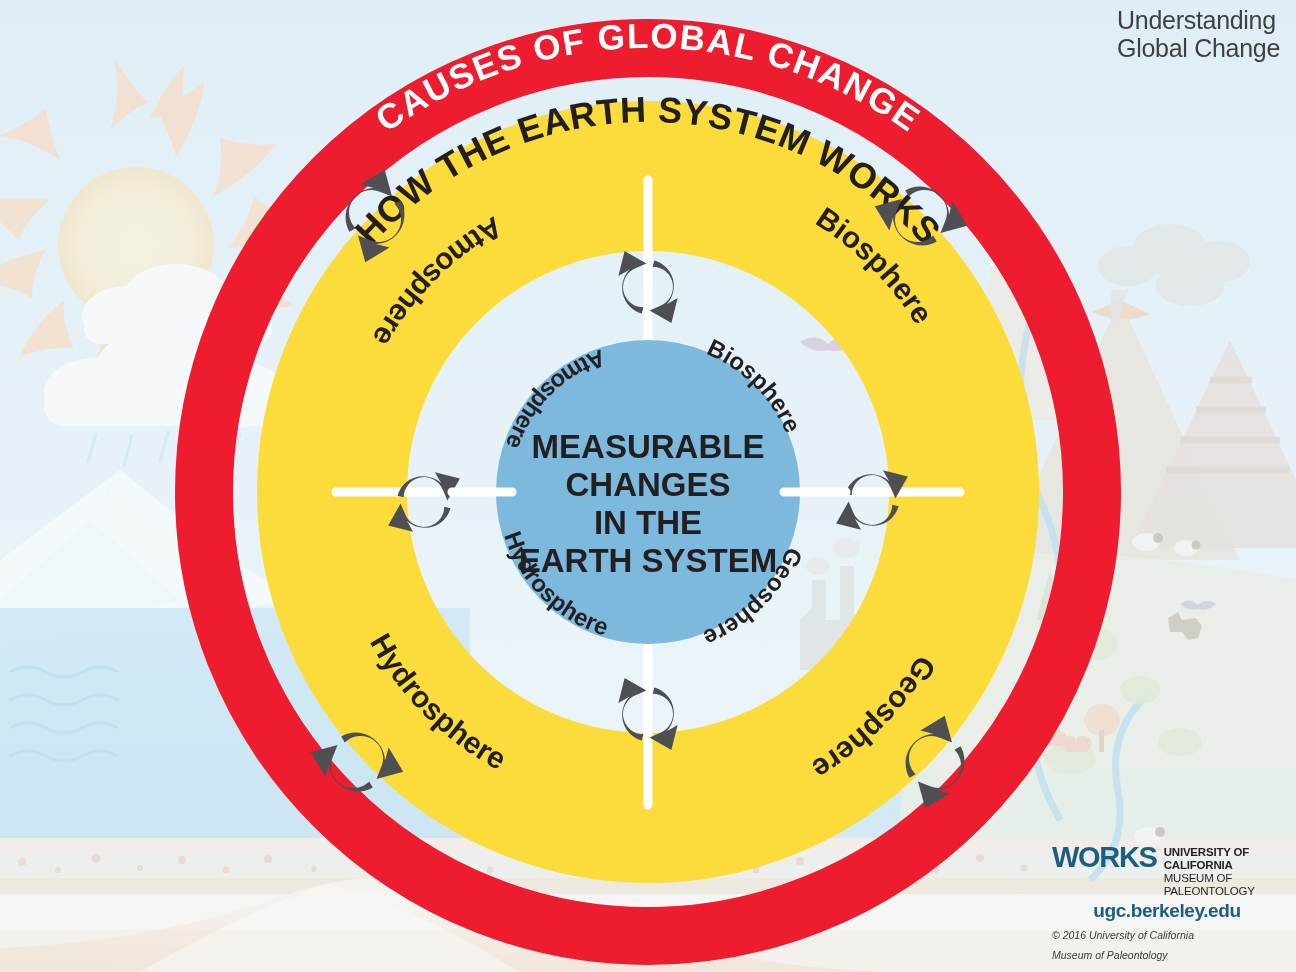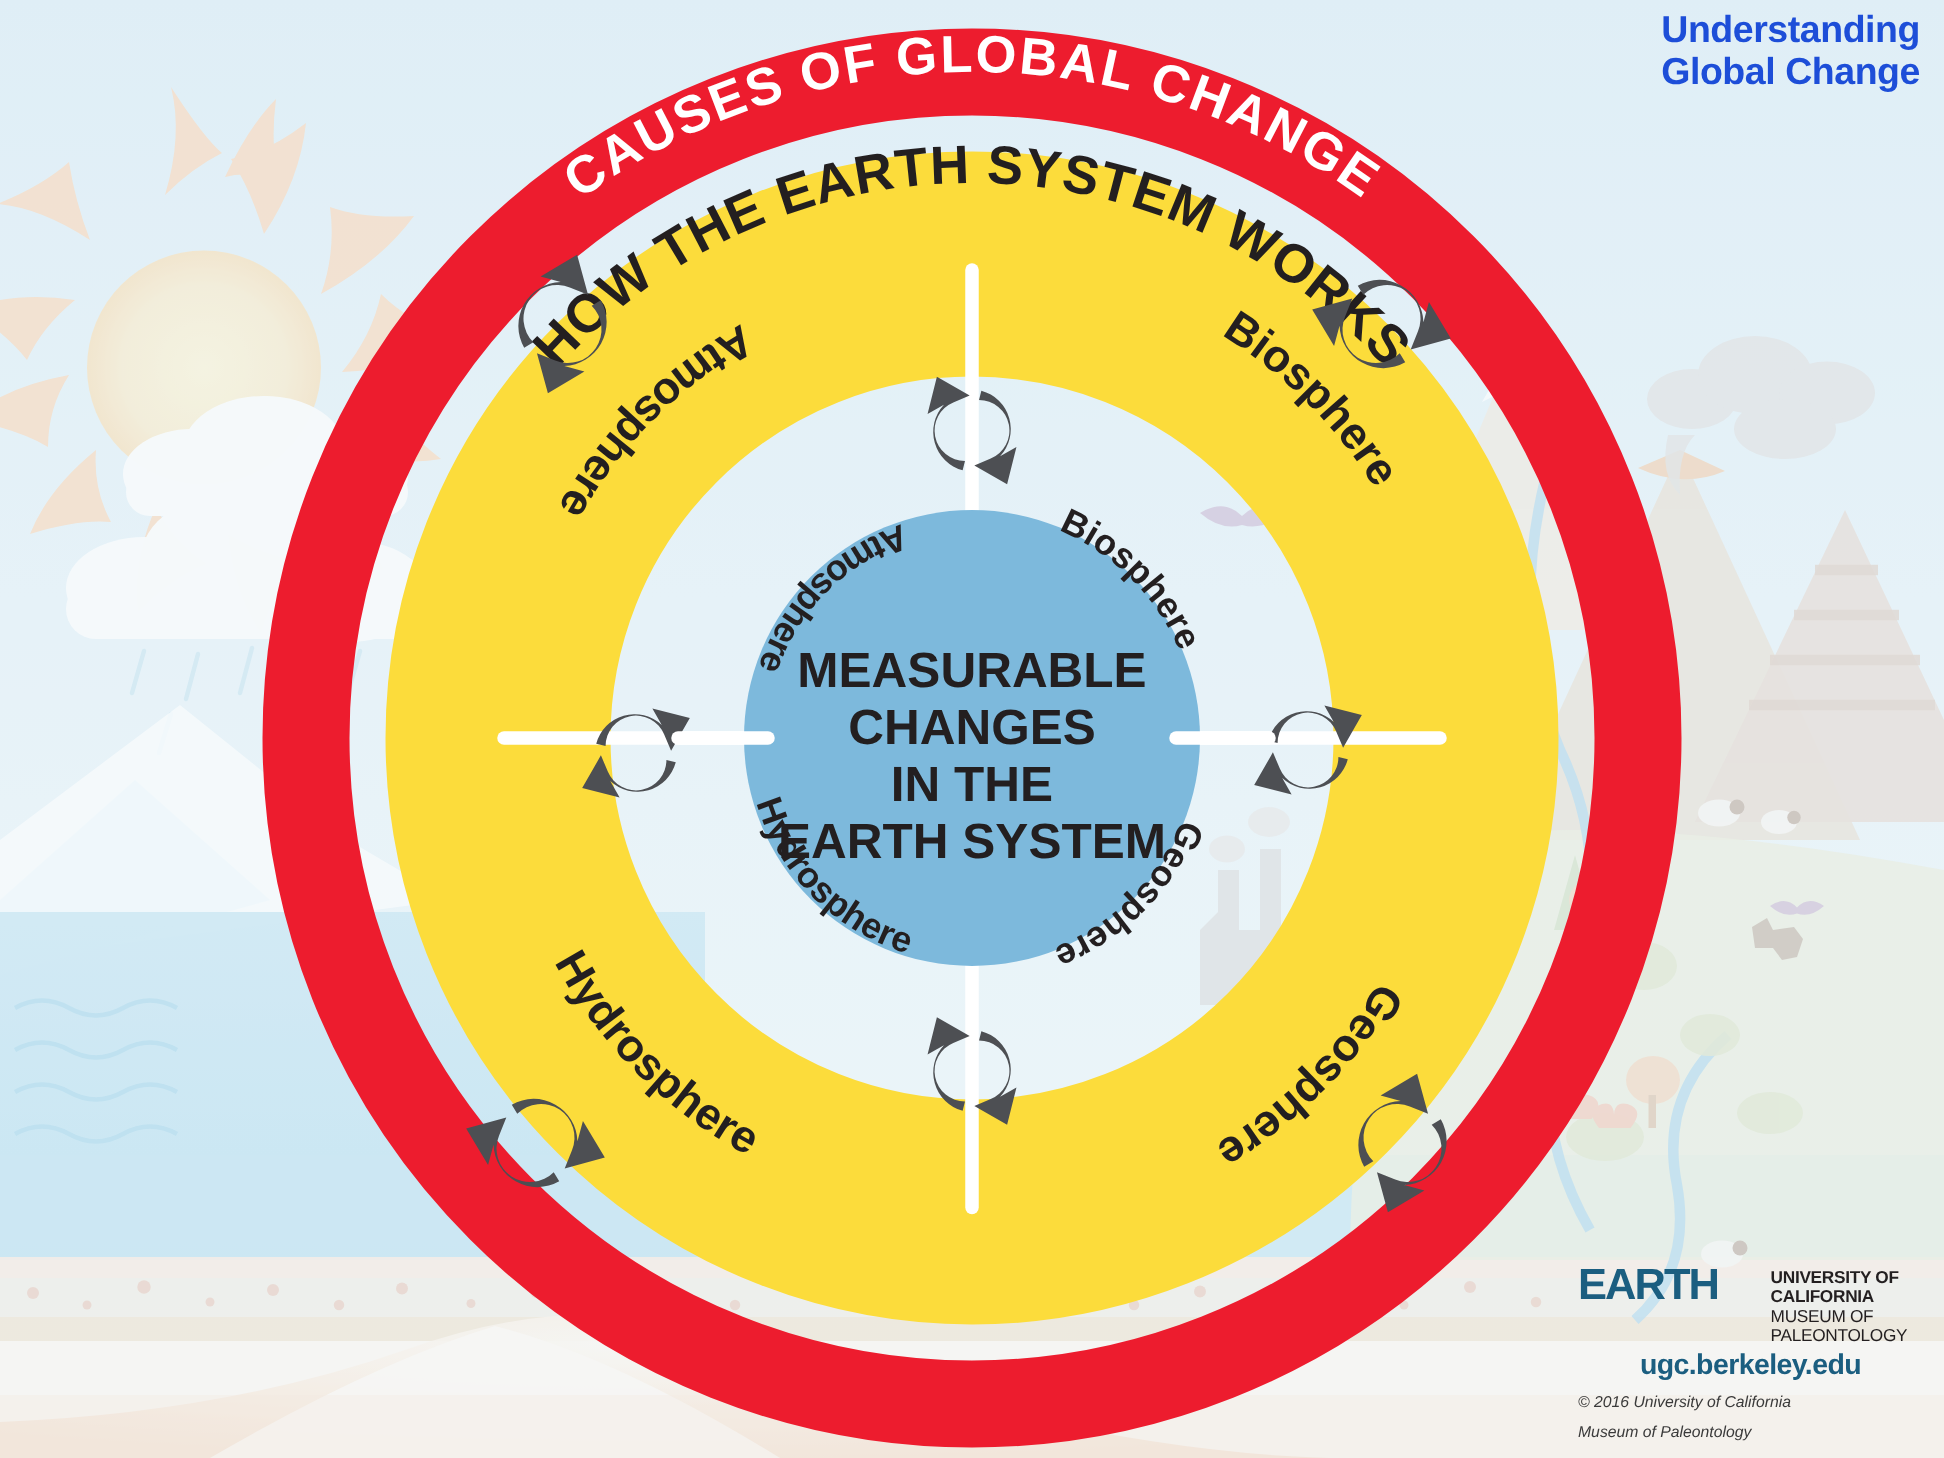--- a/index.html
+++ b/index.html
@@ -4,28 +4,28 @@
 <style>
   html,body{margin:0;padding:0;}
   body{
     width:1296px;height:972px;overflow:hidden;position:relative;
     font-family:"Liberation Sans", sans-serif;
     background:#e4f1f7;
   }
   #stage{position:absolute;inset:0;width:1296px;height:972px;}
   #stage svg.layer{position:absolute;left:0;top:0;width:1296px;height:972px;}
   .hdr{
-    position:absolute;right:16px;top:6px;text-align:right;
-    font-weight:bold;font-size:25px;line-height:1.12;color:#1d4ed8;
+    position:absolute;right:16px;top:6px;
+    font-weight:normal;font-size:25px;line-height:1.12;color:#404040;
     letter-spacing:-0.3px;
   }
   .logo{position:absolute;right:14px;bottom:10px;text-align:left;width:230px;}
   .logo-row{display:flex;align-items:flex-start;gap:7px;}
   .ucmp{font-weight:bold;font-size:29px;color:#1b5e80;letter-spacing:-1.3px;line-height:1;}
-  .uc-lines{padding-top:3px;margin-left:28px;}
+  .uc-lines{padding-top:3px;}
   .uc1{font-weight:bold;font-size:11.5px;color:#231f20;letter-spacing:-0.2px;line-height:1.15;}
   .uc2{font-size:11.5px;color:#231f20;letter-spacing:-0.2px;line-height:1.15;}
   .url{font-weight:bold;font-size:19px;color:#1b5e80;line-height:1.2;margin-top:1px;letter-spacing:-0.4px;text-align:center;}
   .cpy{font-size:10.5px;color:#3a3a3a;line-height:1.22;margin-top:7px;font-style:italic;}
 </style>
 </head>
 <body>
 
 <div id="stage">
 
@@ -354,21 +354,21 @@
   </svg>
 
   <div class="hdr">
     <div>Understanding</div>
     <div>Global Change</div>
   </div>
 
   <div class="logo">
     <div class="logo-row">
       <div class="ucmp">
-        <span>EARTH</span>
+        <span>WORKS</span>
       </div>
       <div class="uc-lines">
         <div class="uc1">UNIVERSITY OF CALIFORNIA</div>
         <div class="uc2">MUSEUM OF PALEONTOLOGY</div>
       </div>
     </div>
     <div class="url">ugc.berkeley.edu</div>
     <div class="cpy">© 2016 University of California</div>
     <div class="cpy">Museum of Paleontology</div>
   </div>

